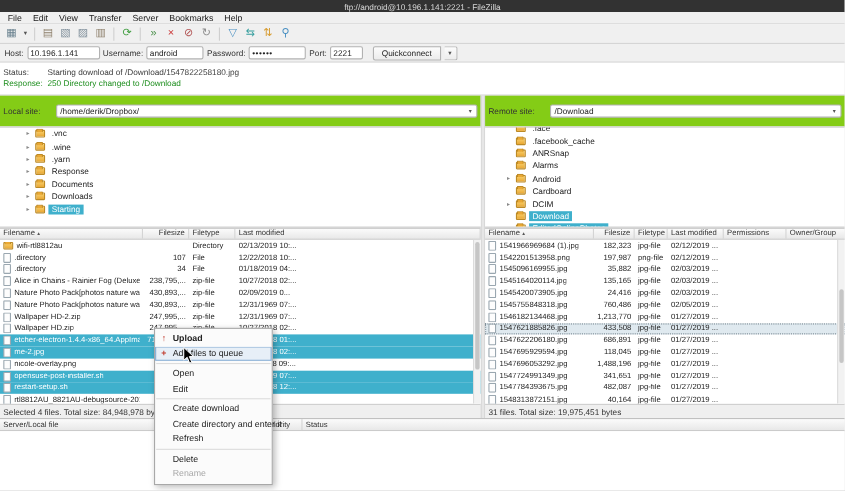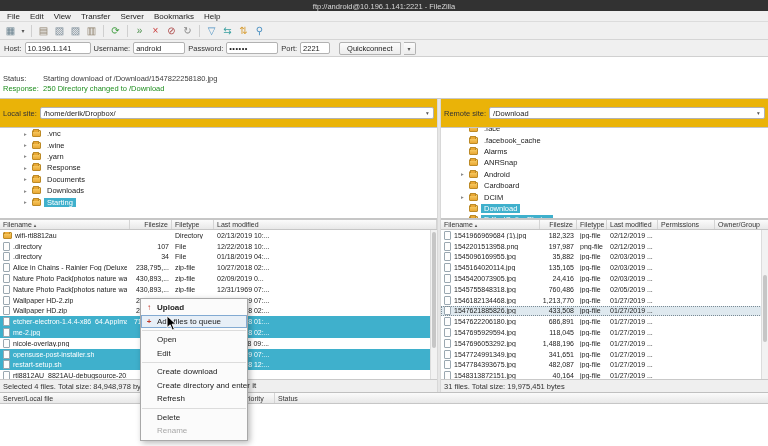--- a/index.html
+++ b/index.html
@@ -26,33 +26,33 @@
   .quickbar{height:17px;background:#f0f0f0;display:flex;align-items:center;
     font-size:7.5px;color:#333;gap:3px;padding-left:4px;border-bottom:1px solid #d0d0d0;}
   .qc-input{height:12px;border:1px solid #b2b2b2;border-radius:2px;background:#fff;
     font-size:7.5px;padding:0 2px;font-family:inherit;color:#222;}
   .qc-host{width:66px;} .qc-user{width:52px;} .qc-pass{width:52px;letter-spacing:0.5px;} .qc-port{width:30px;}
   .qc-btn{height:13px;font-size:7.5px;border:1px solid #b2b2b2;background:linear-gradient(#fcfcfc,#ececec);
     border-radius:2px 0 0 2px;padding:0 7px;font-family:inherit;margin-left:6px;color:#222;}
   .qc-dd{height:13px;width:12px;font-size:6px;border:1px solid #b2b2b2;border-left:none;
     background:linear-gradient(#fcfcfc,#ececec);border-radius:0 2px 2px 0;color:#555;font-family:inherit;}
   
-  .log{height:42px;background:#fff;font-size:7.5px;line-height:9.5px;padding:17px 0 0 3px;
+  .log{height:30px;background:#fff;font-size:7.5px;line-height:9.5px;padding:4px 0 0 3px;
     border-bottom:1px solid #c9c9c9;overflow:hidden;white-space:nowrap;}
   .log-line[data-kind="status"]{color:#3c3c3c;}
   .log-line[data-kind="command"]{color:#8a4b21;}
   .log-line[data-kind="response"]{color:#1e8e1e;}
   .log-label{display:inline-block;width:38px;}
   
   .main{display:flex;height:293px;background:#efefef;}
   .pane{display:flex;flex-direction:column;}
   .pane-local{width:437px;}
   .splitter{width:4px;background:#e6e6e6;border-left:1px solid #d8d8d8;border-right:1px solid #d8d8d8;}
   .pane-remote{flex:1;min-width:0;}
-  .site-row{height:15px;display:flex;align-items:center;font-size:7.5px;gap:3px;padding:14px 3px;background:#eab308;}
+  .site-row{height:15px;display:flex;align-items:center;font-size:7.5px;gap:14px;padding:14px 3px;background:#84cc16;}
   .site-label{color:#333;white-space:nowrap;}
   .site-combo{flex:1;height:12px;background:#fff;border:1px solid #b2b2b2;border-radius:2px;
     display:flex;align-items:center;justify-content:space-between;padding-left:3px;color:#222;overflow:hidden;}
   .combo-arrow{width:11px;color:#555;font-size:5.5px;text-align:center;flex:none;}
   
   .tree{height:92px;background:#fff;border-top:1px solid #c6c6c6;border-bottom:1px solid #c6c6c6;
     overflow:hidden;position:relative;font-size:7.5px;}
   .tree-row{height:11.4px;display:flex;align-items:center;color:#222;white-space:nowrap;}
   .tree-local .tree-row{padding-left:24px;}
   .tree-remote .tree-row{padding-left:20px;}
@@ -463,27 +463,27 @@
 
           <div class="tree-row">
             <span class="tree-arrow"></span>
             <span class="fi folder-icon"></span>
             <span class="tree-name">.facebook_cache</span>
           </div>
 
           <div class="tree-row">
             <span class="tree-arrow"></span>
             <span class="fi folder-icon"></span>
+            <span class="tree-name">ANRSnap</span>
+          </div>
+
+          <div class="tree-row">
+            <span class="tree-arrow"></span>
+            <span class="fi folder-icon"></span>
             <span class="tree-name">Alarms</span>
-          </div>
-
-          <div class="tree-row">
-            <span class="tree-arrow"></span>
-            <span class="fi folder-icon"></span>
-            <span class="tree-name">ANRSnap</span>
           </div>
 
           <div class="tree-row">
             <span class="tree-arrow">▸</span>
             <span class="fi folder-icon"></span>
             <span class="tree-name">Android</span>
           </div>
 
           <div class="tree-row">
             <span class="tree-arrow"></span>

